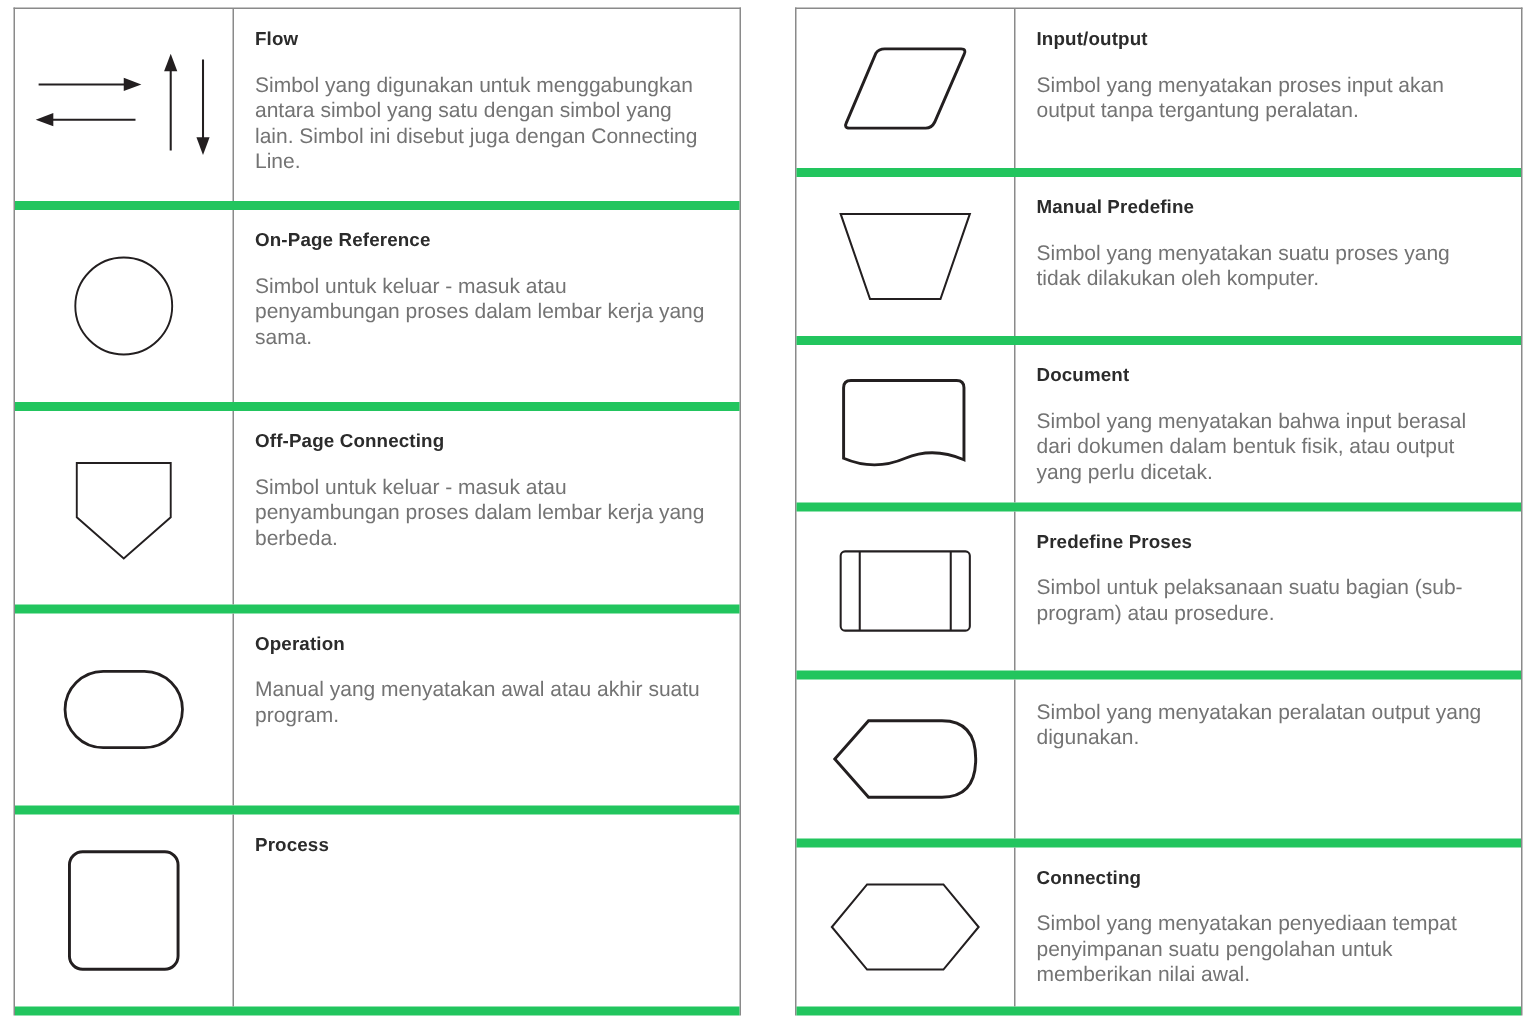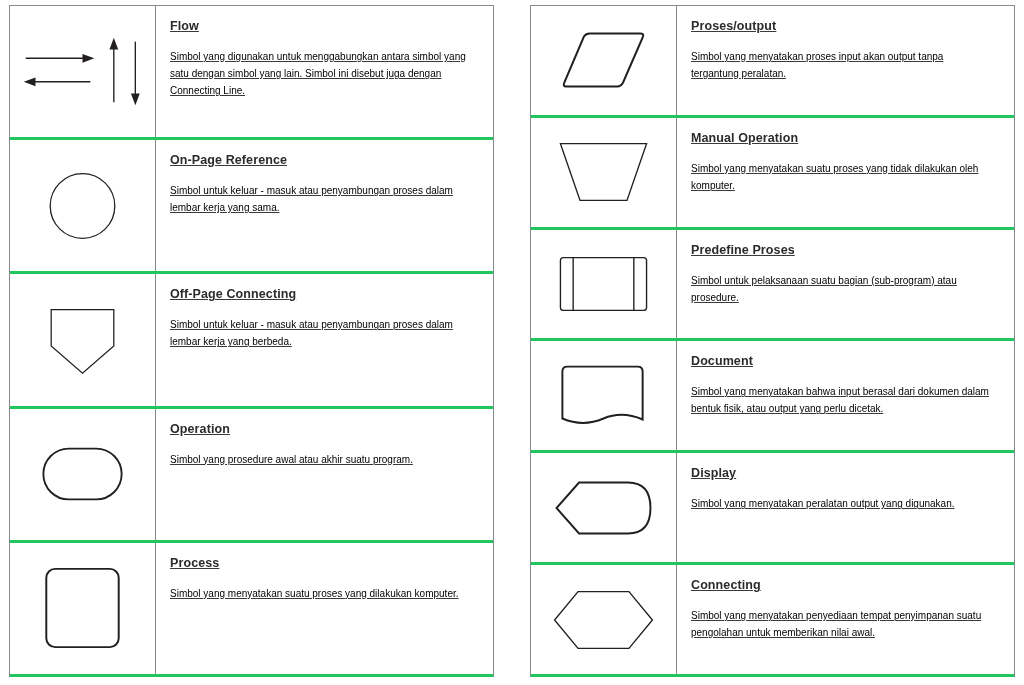--- a/index.html
+++ b/index.html
@@ -29,24 +29,23 @@
     border: 1px solid #8a8a8a;
     border-bottom: none;
     box-sizing: border-box;
     display: flex;
     flex-direction: column;
     background: #fff;
   }
   .sym-row {
     flex: 1 1 0;
     display: flex;
-    border-bottom: 3px solid #22c55e;
+    border-bottom: 6px solid #22c55e;
     box-sizing: border-box;
     min-height: 0;
-    text-decoration: underline;
   }
   .sym-cell {
     width: 146px;
     flex: 0 0 146px;
     border-right: 1px solid #8a8a8a;
     box-sizing: border-box;
     display: flex;
     align-items: center;
     justify-content: center;
     padding: 4px;
@@ -62,23 +61,23 @@
   }
   .sym-title {
     font-size: 12.5px;
     font-weight: bold;
     color: #2b2b2b;
     letter-spacing: 0.1px;
     line-height: 1.2;
     margin: 0 0 14px 0;
   }
   .sym-desc {
-    font-size: 10px;
+    font-size: 14px;
     line-height: 17px;
-    color: #000000;
+    color: #737373;
     margin: 0;
     max-width: 300px;
   }
 </style>
 </head>
 <body>
 
 <div class="page">
 
   <div class="symbol-table">
@@ -127,99 +126,97 @@
     </div>
 
     <div class="sym-row">
       <div class="sym-cell">
         <svg width="140" height="82" viewBox="0 0 140 82" fill="none" stroke="#231f20" stroke-width="1.9">
           <rect x="30" y="15" width="80" height="52" rx="26" ry="26"></rect>
         </svg>
       </div>
       <div class="desc-cell">
         <p class="sym-title">Operation</p>
-        <p class="sym-desc">Simbol yang prosedure awal atau akhir suatu program.</p>
+        <p class="sym-desc">Manual yang menyatakan awal atau akhir suatu program.</p>
       </div>
     </div>
 
     <div class="sym-row">
       <div class="sym-cell">
         <svg width="140" height="92" viewBox="0 0 140 92" fill="none" stroke="#231f20" stroke-width="2">
           <rect x="33" y="6" width="74" height="80" rx="9" ry="9"></rect>
         </svg>
       </div>
       <div class="desc-cell">
         <p class="sym-title">Process</p>
-        <p class="sym-desc">Simbol yang menyatakan suatu proses yang dilakukan komputer.</p>
       </div>
     </div>
 
 
   </div>
 
   <div class="symbol-table">
 
     <div class="sym-row">
       <div class="sym-cell">
         <svg width="140" height="82" viewBox="0 0 140 82" fill="none" stroke="#231f20" stroke-width="2">
           <path d="M50 17 Q52 14 56 14 L108 14 Q112 14 110 18 L90 64 Q88 68 84 68 L32 68 Q28 68 30 64 Z"></path>
         </svg>
       </div>
       <div class="desc-cell">
-        <p class="sym-title">Proses/output</p>
+        <p class="sym-title">Input/output</p>
         <p class="sym-desc">Simbol yang menyatakan proses input akan output tanpa tergantung peralatan.</p>
       </div>
     </div>
 
     <div class="sym-row">
       <div class="sym-cell">
         <svg width="140" height="82" viewBox="0 0 140 82" fill="none" stroke="#231f20" stroke-width="1.4">
           <polygon points="26,12 114,12 94,70 46,70"></polygon>
         </svg>
       </div>
       <div class="desc-cell">
-        <p class="sym-title">Manual Operation</p>
+        <p class="sym-title">Manual Predefine</p>
         <p class="sym-desc">Simbol yang menyatakan suatu proses yang tidak dilakukan oleh komputer.</p>
+      </div>
+    </div>
+
+    <div class="sym-row">
+      <div class="sym-cell">
+        <svg width="140" height="82" viewBox="0 0 140 82" fill="none" stroke="#231f20" stroke-width="2">
+          <path d="M28 16 Q28 11 33 11 L105 11 Q110 11 110 16 L110 65 Q89 56 70 64 Q49 73 28 64 Z"></path>
+        </svg>
+      </div>
+      <div class="desc-cell">
+        <p class="sym-title">Document</p>
+        <p class="sym-desc">Simbol yang menyatakan bahwa input berasal dari dokumen dalam bentuk fisik, atau output yang perlu dicetak.</p>
       </div>
     </div>
 
     <div class="sym-row">
       <div class="sym-cell">
         <svg width="140" height="82" viewBox="0 0 140 82" fill="none" stroke="#231f20" stroke-width="1.4">
           <rect x="26" y="14" width="88" height="54" rx="3" ry="3"></rect>
           <line x1="39" y1="14" x2="39" y2="68"></line>
           <line x1="101" y1="14" x2="101" y2="68"></line>
         </svg>
       </div>
       <div class="desc-cell">
         <p class="sym-title">Predefine Proses</p>
         <p class="sym-desc">Simbol untuk pelaksanaan suatu bagian (sub-program) atau prosedure.</p>
       </div>
     </div>
 
     <div class="sym-row">
       <div class="sym-cell">
         <svg width="140" height="82" viewBox="0 0 140 82" fill="none" stroke="#231f20" stroke-width="2">
-          <path d="M28 16 Q28 11 33 11 L105 11 Q110 11 110 16 L110 65 Q89 56 70 64 Q49 73 28 64 Z"></path>
-        </svg>
-      </div>
-      <div class="desc-cell">
-        <p class="sym-title">Document</p>
-        <p class="sym-desc">Simbol yang menyatakan bahwa input berasal dari dokumen dalam bentuk fisik, atau output yang perlu dicetak.</p>
-      </div>
-    </div>
-
-    <div class="sym-row">
-      <div class="sym-cell">
-        <svg width="140" height="82" viewBox="0 0 140 82" fill="none" stroke="#231f20" stroke-width="2">
           <path d="M45 15 L95 15 Q118 15 118 41 Q118 67 95 67 L45 67 L22 41 Z"></path>
         </svg>
       </div>
       <div class="desc-cell">
-        <p class="sym-title">Display</p>
         <p class="sym-desc">Simbol yang menyatakan peralatan output yang digunakan.</p>
       </div>
     </div>
 
     <div class="sym-row">
       <div class="sym-cell">
         <svg width="140" height="82" viewBox="0 0 140 82" fill="none" stroke="#231f20" stroke-width="1.4">
           <polygon points="44,12 96,12 120,41 96,70 44,70 20,41"></polygon>
         </svg>
       </div>

